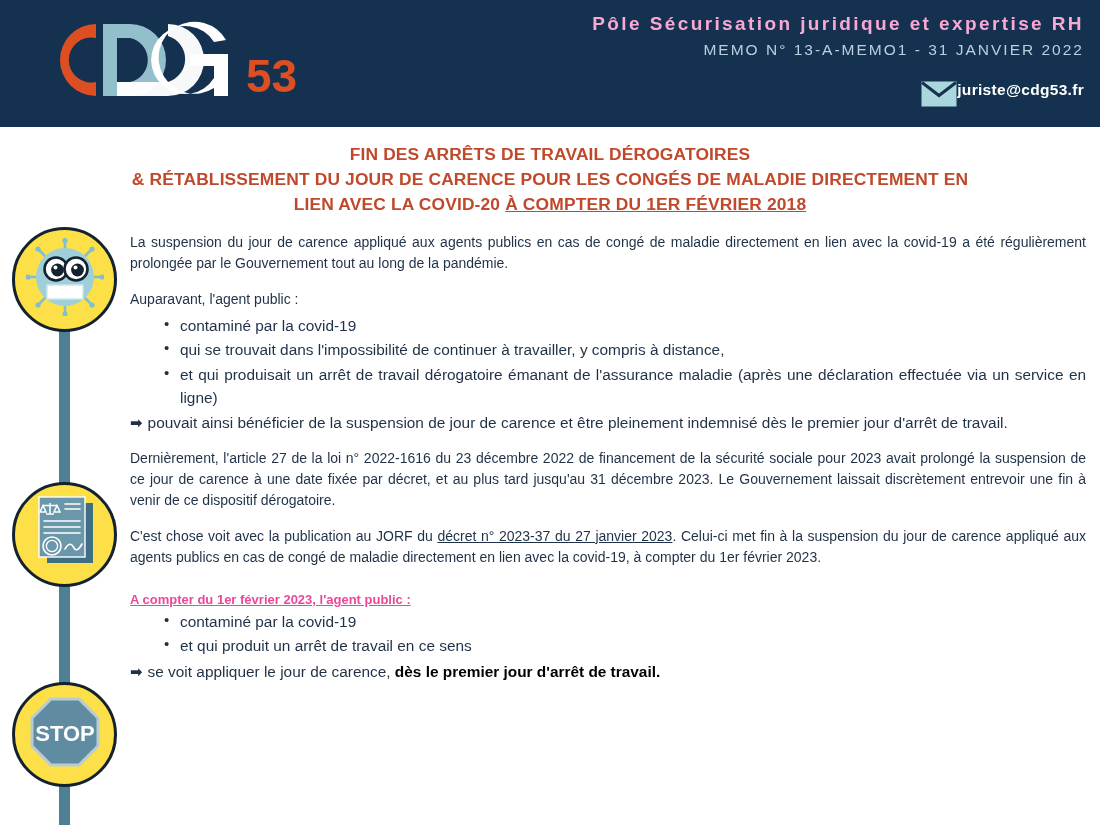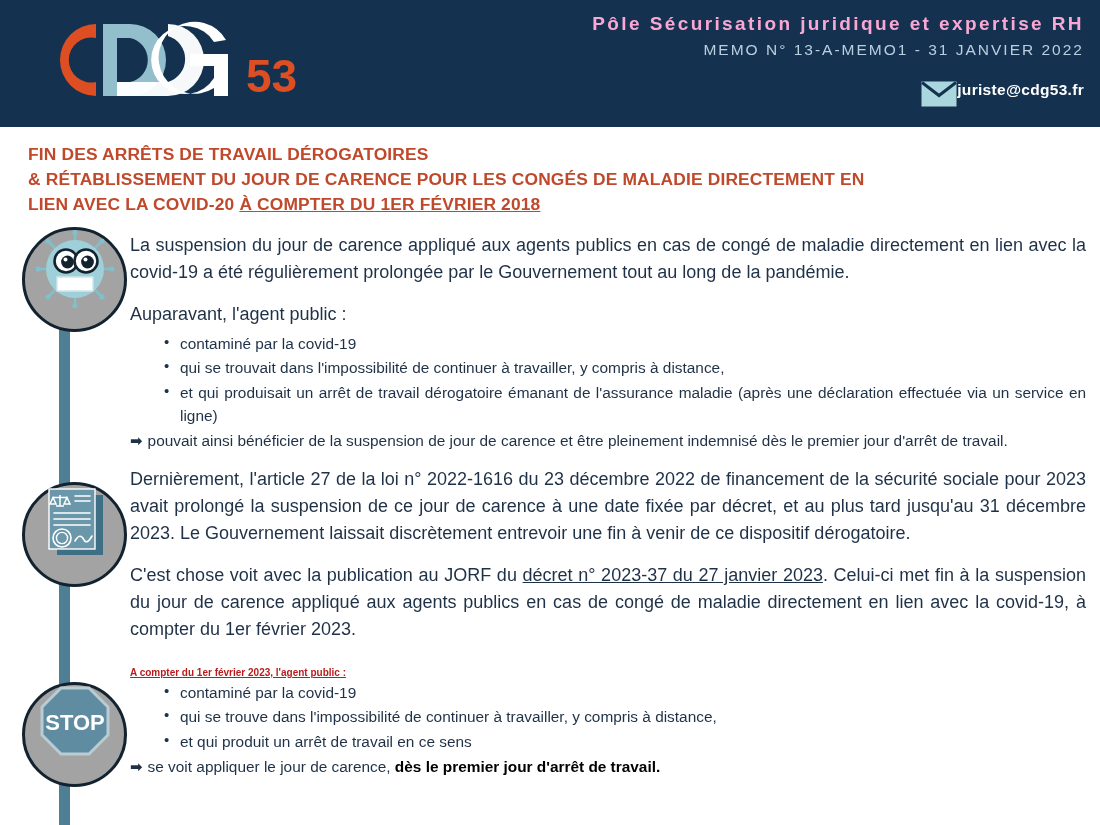--- a/index.html
+++ b/index.html
@@ -69,21 +69,21 @@
   .hr-mail-text {
     color: #ffffff;
     font-size: 15.5px;
     font-weight: bold;
     letter-spacing: 0.3px;
   }
 
   
   .doc-title {
     margin: 15px 28px 0 28px;
-    text-align: left;
+    text-align: center;
     color: #c0492c;
     font-size: 17.4px;
     font-weight: bold;
     line-height: 1.45;
     letter-spacing: 0.15px;
   }
   .doc-title .u { text-decoration: underline; }
 
   
   .content {
@@ -98,40 +98,40 @@
     position: absolute;
     left: 59px;
     top: 46px;
     width: 11px;
     height: 590px;
     background: #4f7f94;
     z-index: 0;
   }
   .node {
     position: absolute;
-    left: 22px;
+    left: 12px;
     width: 105px;
     height: 105px;
     border-radius: 50%;
-    background: #a3a3a3;
+    background: #fde047;
     border: 3.5px solid #13222f;
     box-sizing: border-box;
     z-index: 2;
     display: flex;
-    align-items: flex-start;
+    align-items: center;
     justify-content: center;
   }
   .node-1 { top: -5px; }
   .node-2 { top: 250px; }
   .node-3 { top: 450px; }
 
   
   p.para {
     margin: 0 0 15px 0;
-    font-size: 18px;
+    font-size: 14px;
     line-height: 1.5;
     text-align: justify;
     color: #1f3147;
   }
   p.tight { margin-bottom: 4px; }
   ul.bullets {
     margin: 0 0 2px 0;
     padding-left: 34px;
     list-style: none;
   }
@@ -160,24 +160,24 @@
     color: #1f3147;
   }
   .arrow-glyph {
     font-family: "DejaVu Sans", sans-serif;
     font-weight: bold;
     font-size: 15px;
     padding-right: 5px;
   }
   .sec-head {
     margin: 0 0 3px 0;
-    font-size: 10px;
+    font-size: 13px;
     font-weight: bold;
     text-decoration: underline;
-    color: #b91c1c;
+    color: #ec4899;
   }
   .link-u { text-decoration: underline; }
   .bold { font-weight: normal; }
   .accent { color: #000000; font-weight: bold; margin-top: 28px; }
   .gap-sm { height: 9px; }
 </style>
 </head>
 <body>
 
 <div class="header">
@@ -303,18 +303,17 @@
 
   <p class="para">Dernièrement, l'article 27 de la loi n° 2022-1616 du 23 décembre 2022 de financement de la sécurité sociale pour 2023 avait prolongé la suspension de ce jour de carence à une date fixée par décret, et au plus tard jusqu'au 31 décembre 2023. Le Gouvernement laissait discrètement entrevoir une fin à venir de ce dispositif dérogatoire.</p>
 
   <p class="para"><span>C'est chose voit avec la publication au JORF du </span><span class="link-u">décret n° 2023-37 du 27 janvier 2023</span><span>. Celui-ci met fin à la suspension du jour de carence appliqué aux agents publics en cas de congé de maladie directement en lien avec la covid-19, à compter du 1er février 2023.</span></p>
 
   <div class="gap-sm"></div>
 
   <p class="sec-head">A compter du 1er février 2023, l'agent public :</p>
   <ul class="bullets">
     <li>contaminé par la covid-19</li>
-    <li>qui se trouve dans l'impossibilité de continuer à travailler, y compris à distance,</li>
     <li>et qui produit un arrêt de travail en ce sens</li>
   </ul>
   <p class="arrow"><span class="arrow-glyph">➡</span><span class="bold">se voit appliquer le jour de carence,</span><span class="accent"> dès le premier jour d'arrêt de travail.</span></p>
 
 </div>
 
 </body></html>

